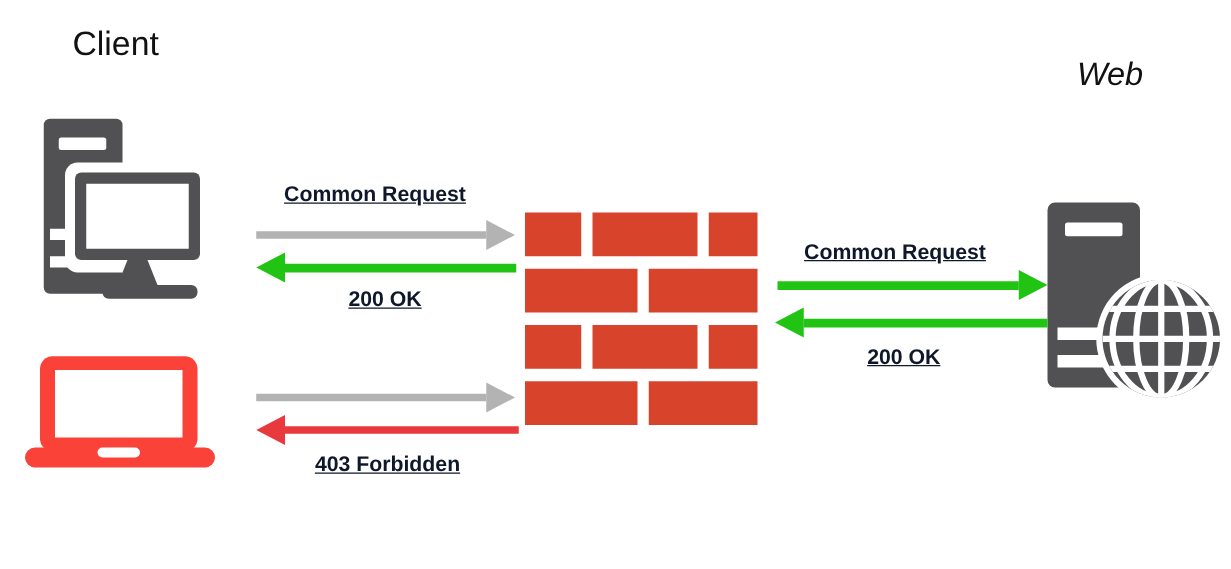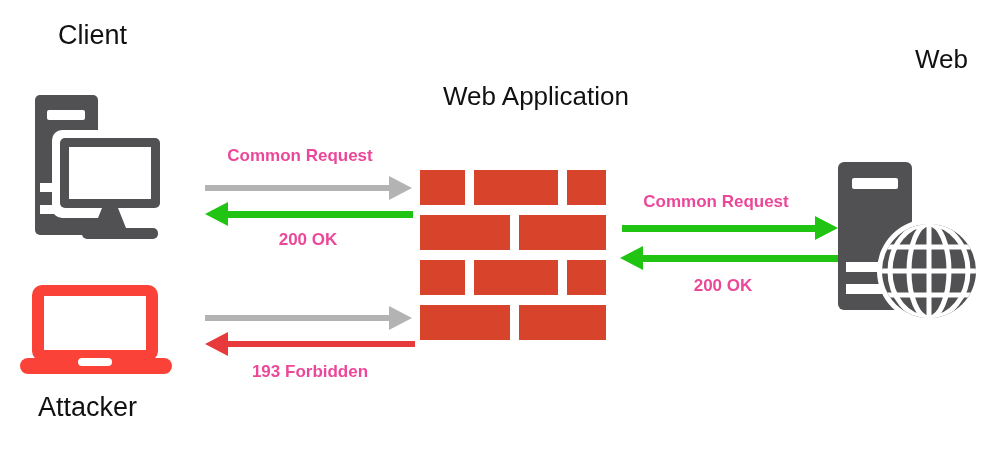--- a/index.html
+++ b/index.html
@@ -13,31 +13,32 @@
   }
   .stage{position:absolute;inset:0;}
 
   
   .node-label{
     position:absolute;
     font-size:27px;
     color:#111;
     white-space:nowrap;
   }
-  .node-label.center{text-align:right;white-space:normal;line-height:1.15;}
+  .node-label.center{text-align:center;white-space:normal;line-height:1.15;font-style:italic;}
 
   
   .flow-label{
     position:absolute;
     font-size:17px;
     font-weight:bold;
-    color:#ec4899;
+    color:#0f172a;
     text-align:center;
     width:200px;
     white-space:nowrap;
+    text-decoration:underline;
   }
 
   
   .arrow{
     position:absolute;
     display:flex;
     align-items:center;
     height:24px;
   }
   .arrow .shaft{flex:1;height:6px;}
@@ -88,24 +89,22 @@
     <rect x="54" y="140" width="76" height="11" rx="5" fill="#515153"></rect>
   </svg>
 
   <svg class="icon" style="left:18px;top:282px;" width="160" height="95" viewBox="0 0 160 95">
     <rect x="14" y="3" width="126" height="76" rx="10" fill="#fa4238"></rect>
     <rect x="26" y="14" width="102" height="54" fill="#ffffff"></rect>
     <rect x="2" y="76" width="152" height="16" rx="8" fill="#fa4238"></rect>
     <rect x="60" y="76" width="34" height="8" rx="4" fill="#ffffff"></rect>
   </svg>
 
-  <div class="node-label" style="left:38px;top:392px;">Attacker</div>
 
   <div class="node-label center" style="left:403px;top:82px;width:226px;font-size:26px;">
-    <div>Web Application</div>
   </div>
 
   <div class="wall">
     <div class="brick-row">
       <div class="brick b-s1"></div>
       <div class="brick b-m"></div>
       <div class="brick b-s2"></div>
     </div>
     <div class="brick-row">
       <div class="brick b-w1"></div>
@@ -164,21 +163,21 @@
 
   <div class="arrow dir-right c-gray" style="left:205px;top:306px;width:207px;">
     <div class="shaft"></div>
     <div class="head"></div>
   </div>
 
   <div class="arrow dir-left c-red" style="left:205px;top:332px;width:210px;">
     <div class="head"></div>
     <div class="shaft"></div>
   </div>
-  <div class="flow-label" style="left:210px;top:362px;">193 Forbidden</div>
+  <div class="flow-label" style="left:210px;top:362px;">403 Forbidden</div>
 
   <div class="flow-label" style="left:616px;top:192px;">Common Request</div>
   <div class="arrow dir-right c-green" style="left:622px;top:216px;width:216px;">
     <div class="shaft"></div>
     <div class="head"></div>
   </div>
 
   <div class="arrow dir-left c-green" style="left:620px;top:246px;width:218px;">
     <div class="head"></div>
     <div class="shaft"></div>

